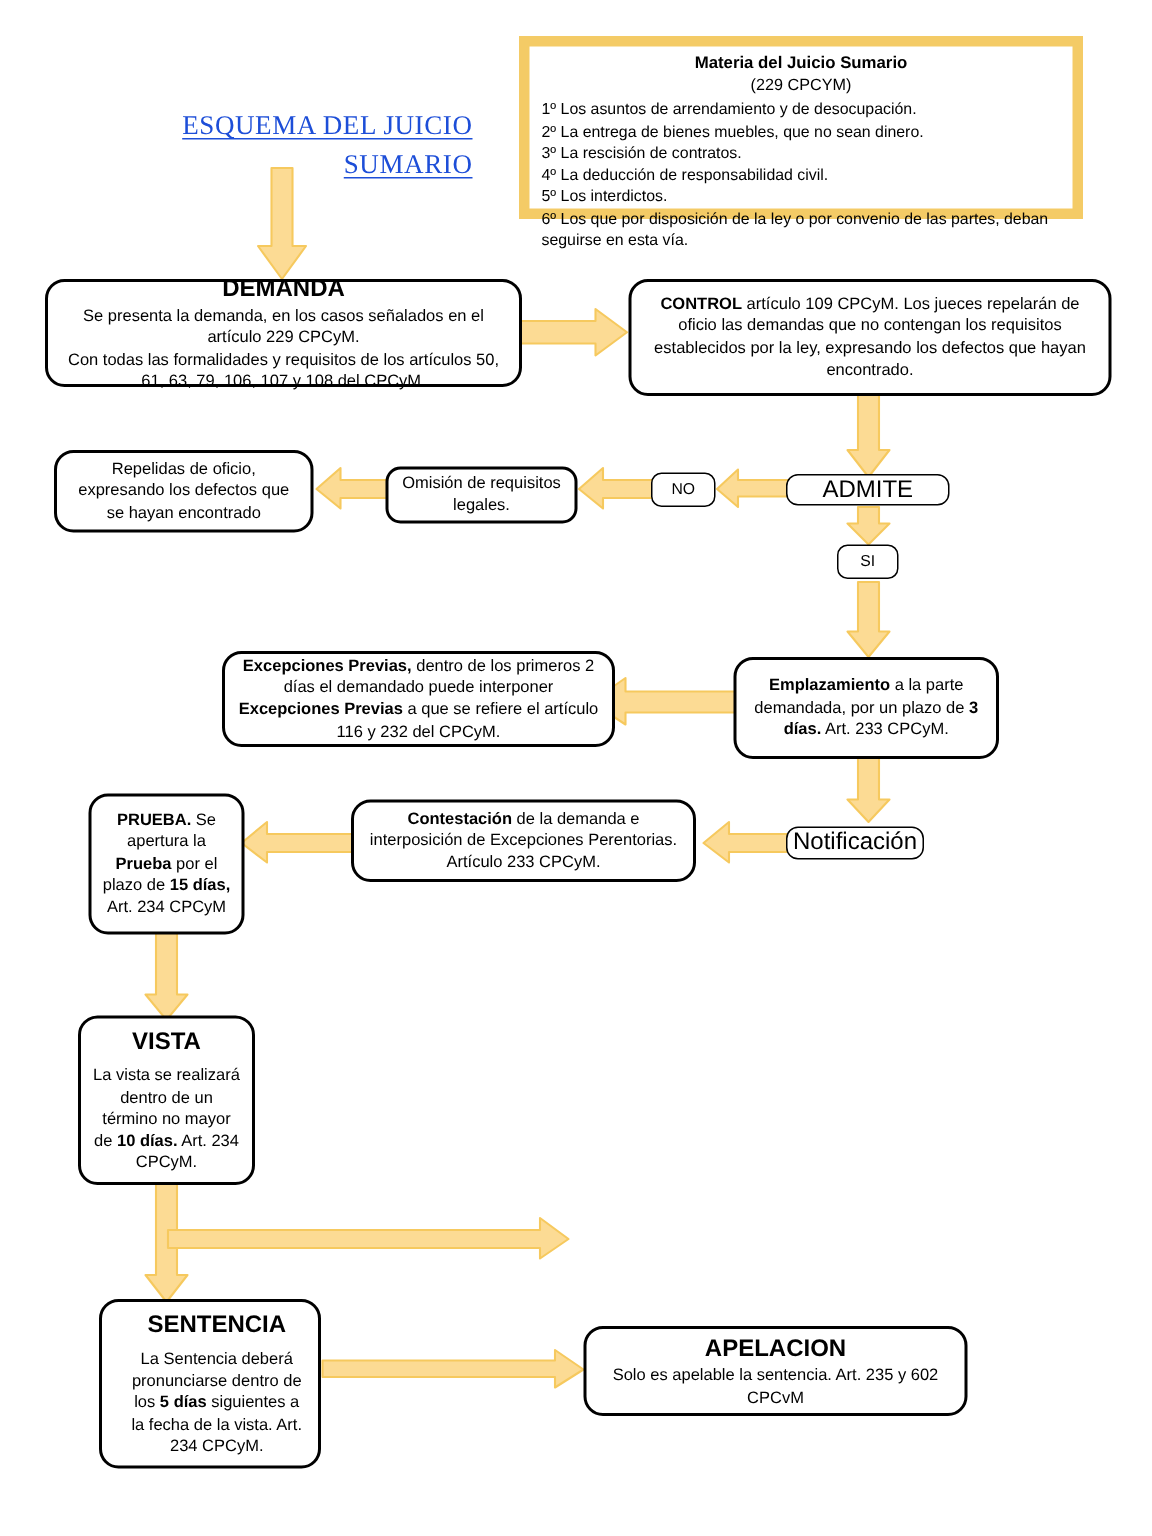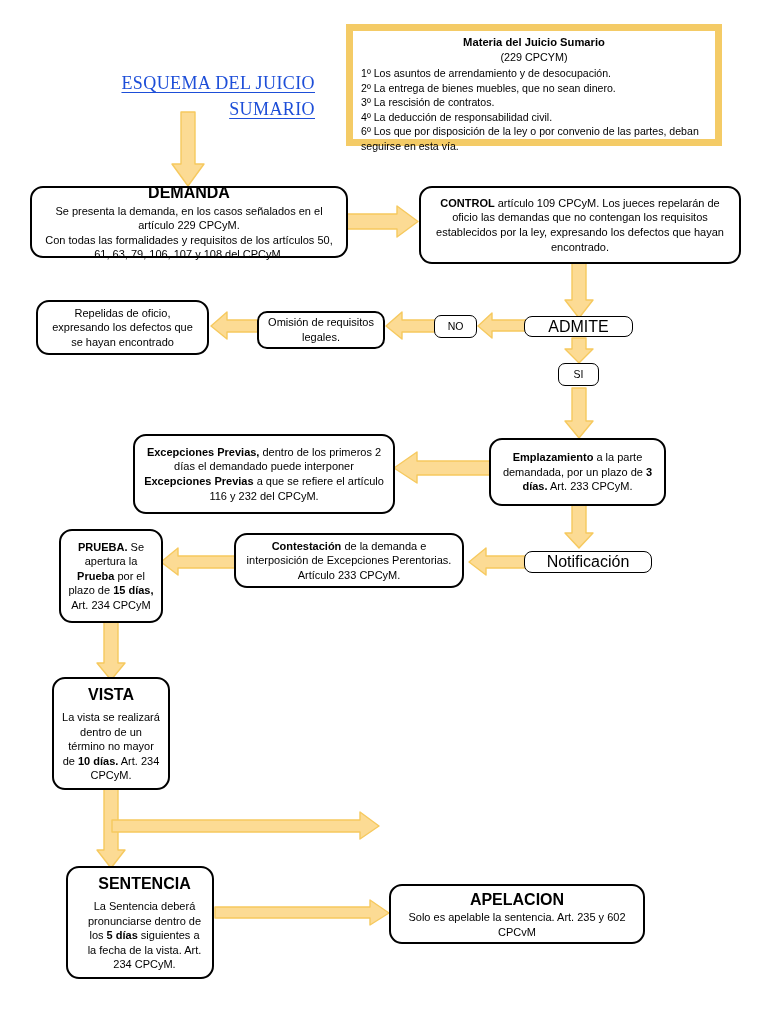--- a/index.html
+++ b/index.html
@@ -127,20 +127,21 @@
 
   <div id="materia">
     <div class="inner">
       <div class="mat-title">Materia del Juicio Sumario</div>
       <div class="mat-sub">(229 CPCYM)</div>
       <ul>
         <li>1º Los asuntos de arrendamiento y de desocupación.</li>
         <li>2º La entrega de bienes muebles, que no sean dinero.</li>
         <li>3º La rescisión de contratos.</li>
         <li>4º La deducción de responsabilidad civil.</li>
+        <li>5º Los interdictos.</li>
         <li>6º Los que por disposición de la ley o por convenio de las partes, deban seguirse en esta vía.</li>
       </ul>
     </div>
   </div>
 
   <div id="doc-title">
     <span>ESQUEMA DEL JUICIO</span><br>
     <span>SUMARIO</span>
   </div>
 
@@ -271,27 +272,27 @@
   <div class="node" style="left:36px; top:300px; width:173px; height:55px;">
     <p>Repelidas de oficio, expresando los defectos que se hayan encontrado</p>
   </div>
 
   <div class="node" style="left:489px; top:438px; width:177px; height:68px;">
     <p>
       <b>Emplazamiento</b><span> a la parte demandada, por un plazo de </span><b>3 días.</b><span> Art. 233 CPCyM.</span>
     </p>
   </div>
 
-  <div class="node" style="left:133px; top:434px; width:262px; height:80px;">
+  <div class="node" style="left:148px; top:434px; width:262px; height:64px;">
     <p>
       <b>Excepciones Previas,</b><span> dentro de los primeros 2 días el demandado puede interponer </span><b>Excepciones Previas</b><span> a que se refiere el artículo 116 y 232 del CPCyM.</span>
     </p>
   </div>
 
-  <div class="node small" style="left:524px; top:551px; width:128px; height:22px;">
+  <div class="node small" style="left:524px; top:551px; width:92px; height:22px;">
     <p>Notificación</p>
   </div>
 
   <div class="node" style="left:234px; top:533px; width:230px; height:55px;">
     <p>
       <b>Contestación</b><span> de la demanda e interposición de Excepciones Perentorias. Artículo 233 CPCyM.</span>
     </p>
   </div>
 
   <div class="node" style="left:59px; top:529px; width:104px; height:94px;">

